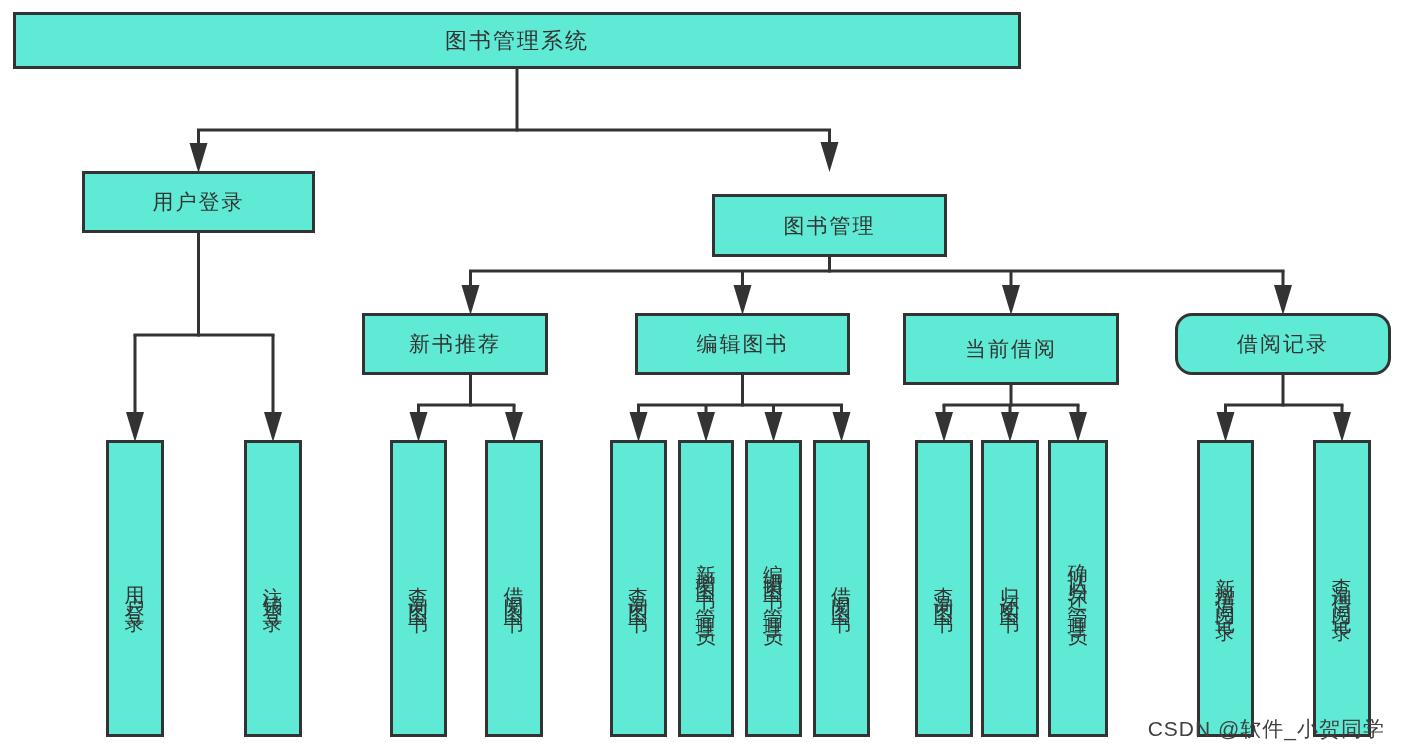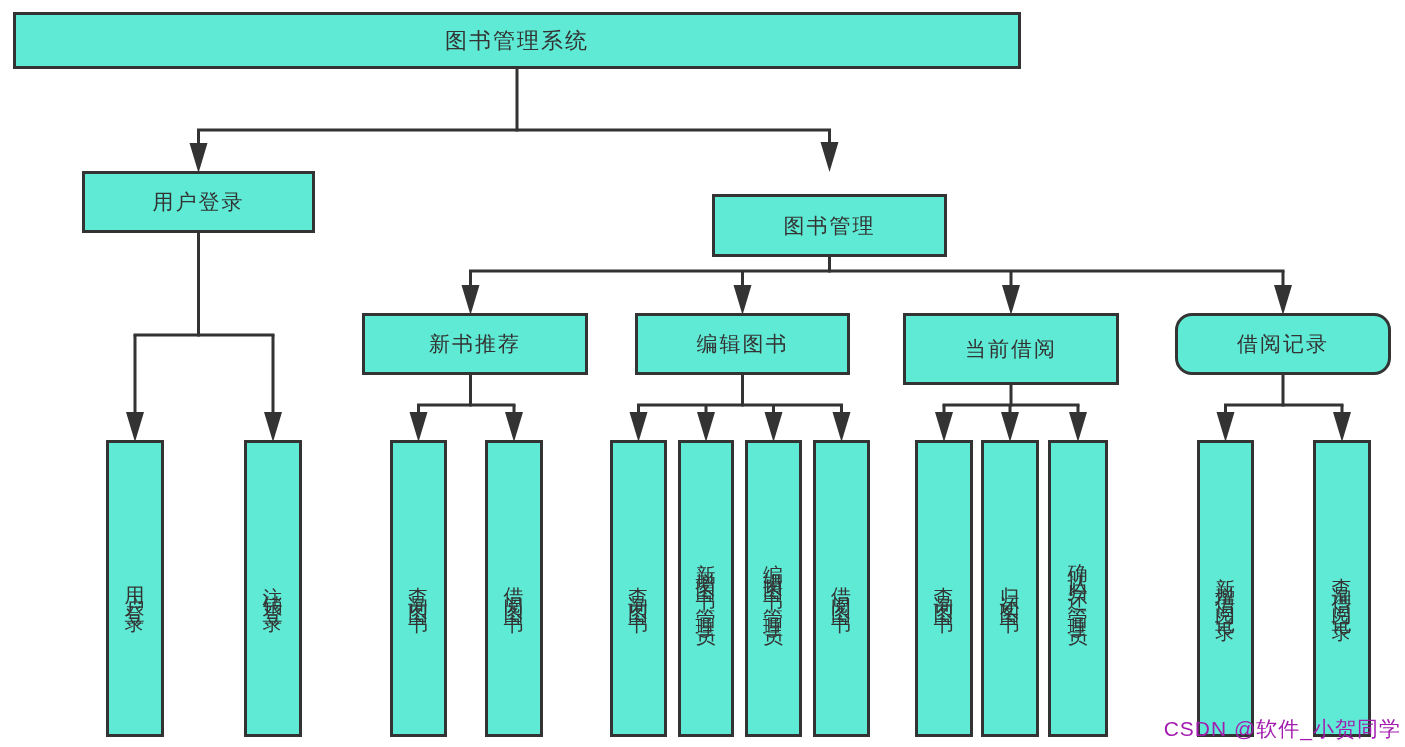--- a/index.html
+++ b/index.html
@@ -35,24 +35,24 @@
   .node.root .label { font-size: 22px; }
   .node.v .label {
     writing-mode: vertical-rl;
     text-orientation: mixed;
     font-size: 20px;
     line-height: 1;
     letter-spacing: 9px;
   }
   .watermark {
     position: absolute;
-    right: 4px;
+    right: 20px;
     bottom: 4px;
     font-size: 21px;
-    color: #a21caf;
+    color: #404040;
     letter-spacing: 1px;
     white-space: nowrap;
   }
 </style>
 </head>
 <body>
 
 <div id="canvas">
 
   <svg id="connectors" viewBox="0 0 1405 747" xmlns="http://www.w3.org/2000/svg">
@@ -115,21 +115,21 @@
   </div>
 
   <div class="node h" id="n-user-login" style="left:82px; top:171px; width:233px; height:62px;">
     <span class="label">用户登录</span>
   </div>
 
   <div class="node h" id="n-book-mgmt" style="left:712px; top:170px; width:235px; height:63px;margin-top:24px;">
     <span class="label">图书管理</span>
   </div>
 
-  <div class="node h" id="n-new-book-rec" style="left:362px; top:313px; width:226px; height:62px;">
+  <div class="node h" id="n-new-book-rec" style="left:362px; top:313px; width:186px; height:62px;">
     <span class="label">新书推荐</span>
   </div>
 
   <div class="node h" id="n-book-borrow" style="left:635px; top:313px; width:215px; height:62px;">
     <span class="label">编辑图书</span>
   </div>
 
   <div class="node h" id="n-current-borrow" style="left:903px; top:313px; width:216px; height:72px;">
     <span class="label">当前借阅</span>
   </div>

